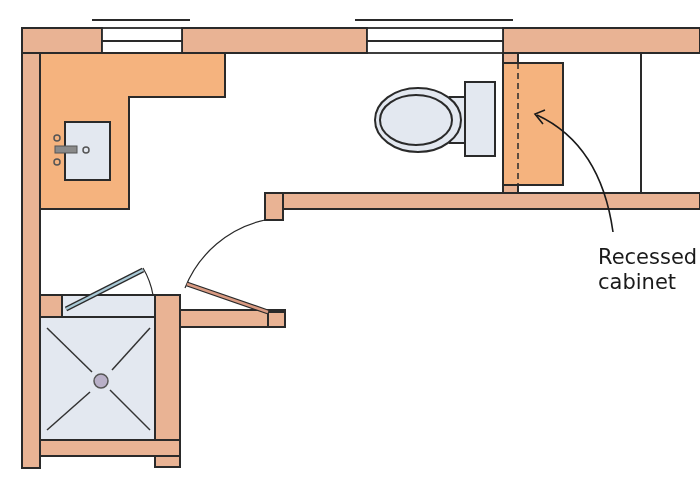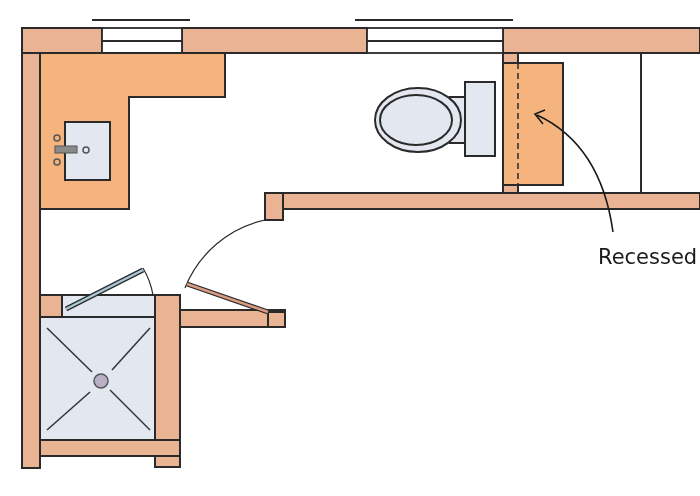--- a/index.html
+++ b/index.html
@@ -79,13 +79,14 @@
   <line x1="90" y1="392" x2="47" y2="430" stroke="#333" stroke-width="1.5"></line>
   <circle cx="101" cy="381" r="7" fill="#b9b0c8" stroke="#555" stroke-width="1.5"></circle>
 
   <line x1="66" y1="309" x2="143" y2="270" stroke="#2a2a2a" stroke-width="5"></line>
   <line x1="66" y1="309" x2="143" y2="270" stroke="#a9c9d6" stroke-width="2.5"></line>
   <path d="M143 268 A80 80 0 0 1 153 295" fill="none" stroke="#2a2a2a" stroke-width="1.2"></path>
 </svg>
 
 <div class="label">
   <span>Recessed</span>
+  <span>cabinet</span>
 </div>
 
 </body></html>

